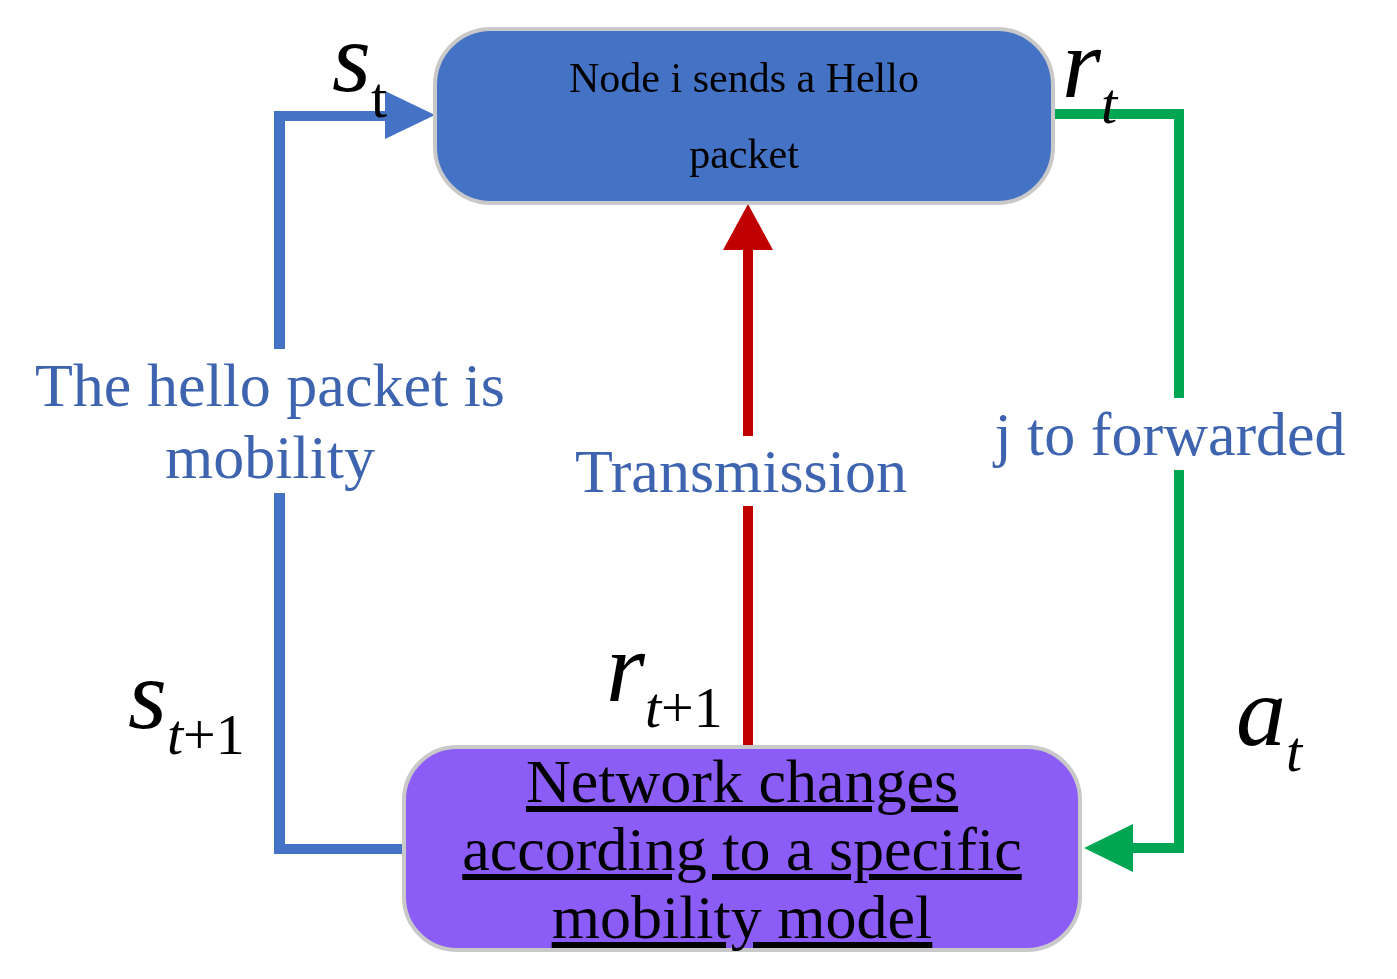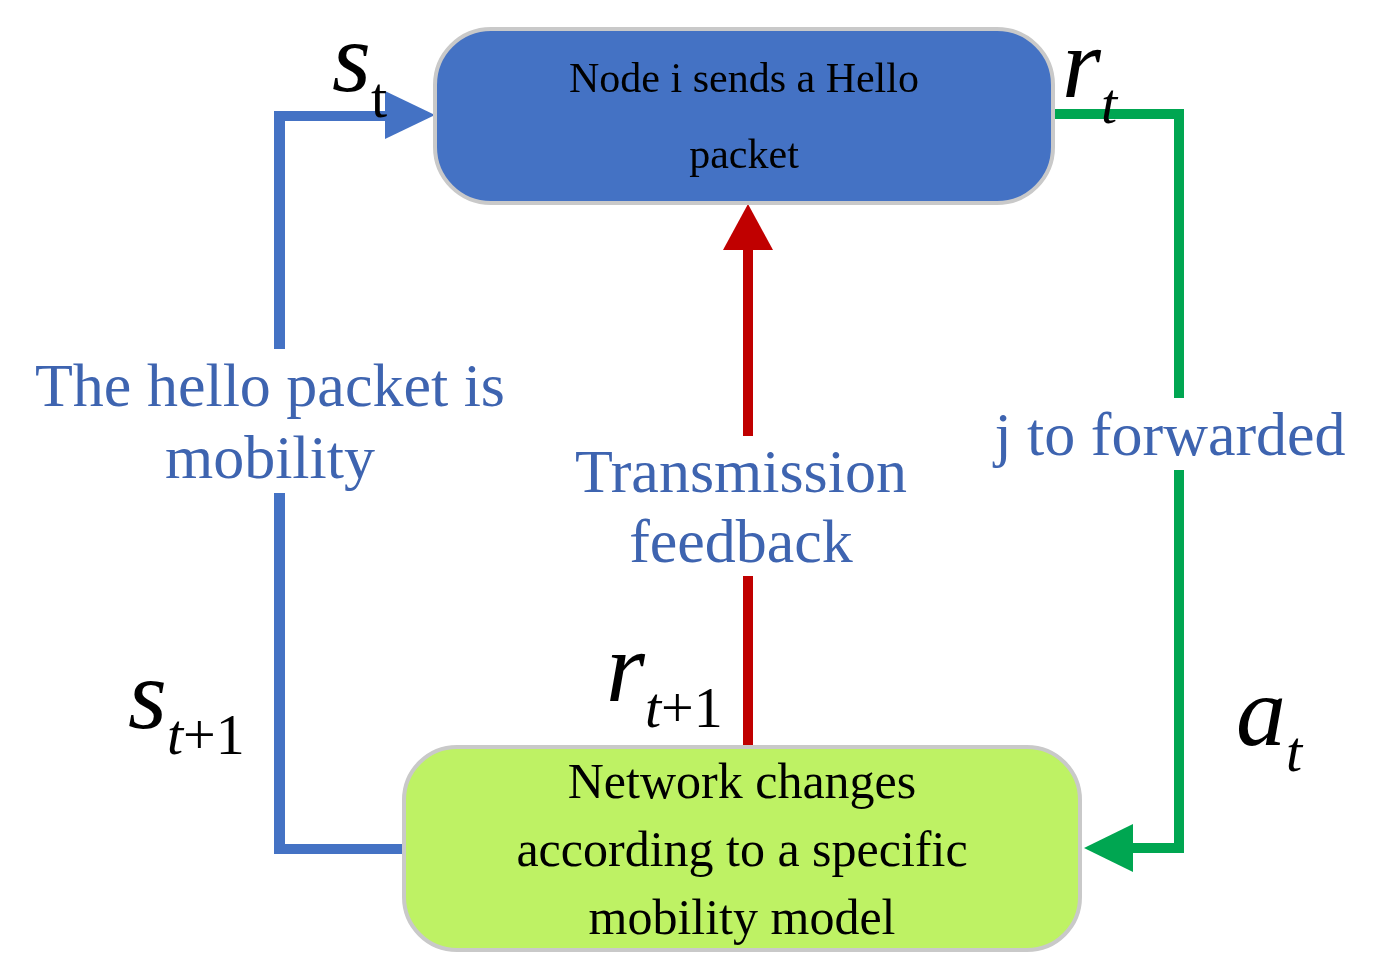--- a/index.html
+++ b/index.html
@@ -21,22 +21,22 @@
     color:#000000;
     z-index:2;
   }
   .box-top{
     left:433px;top:27px;width:622px;height:178px;
     background:#4472c4;border-radius:58px;
     font-size:42px;line-height:76px;
   }
   .box-bottom{
     left:402px;top:745px;width:680px;height:207px;
-    background:#bef264;border-radius:55px;
-    font-size:50px;line-height:68px;
+    background:#8b5cf6;border-radius:55px;
+    font-size:62px;line-height:68px;text-decoration:underline;
   }
   
   .seg{position:absolute;z-index:1;}
   .blue{background:#4472c4;}
   .green{background:#00a651;}
   .red{background:#c00000;}
   .blue-seg-top   {left:274px;top:111px;width:112px;height:10px;}
   .blue-seg-vert  {left:274px;top:111px;width:11px;height:743px;}
   .blue-seg-bottom{left:274px;top:844px;width:132px;height:10px;}
   .red-seg-vert   {left:743px;top:247px;width:10px;height:500px;}
@@ -117,21 +117,20 @@
     <div>mobility model</div>
   </div>
 
   <div class="note note-left">
     <div>The hello packet is</div>
     <div>mobility</div>
   </div>
 
   <div class="note note-middle">
     <div>Transmission</div>
-    <div>feedback</div>
   </div>
 
   <div class="note note-right">
     <div>j to forwarded</div>
   </div>
 
   <div class="math math-st">
     <span class="mb">s</span><span class="ms up">t</span>
   </div>
 

